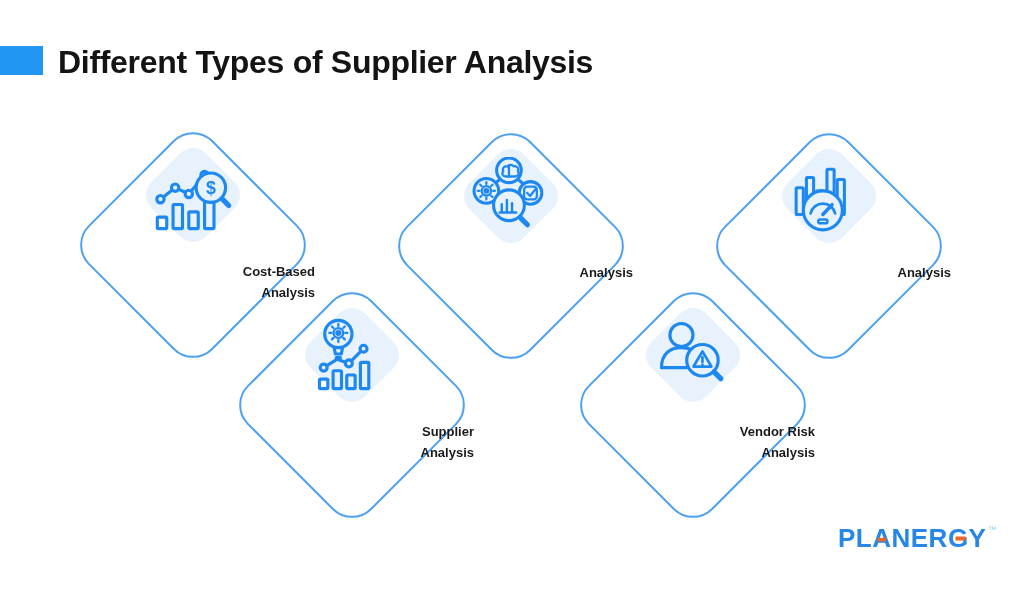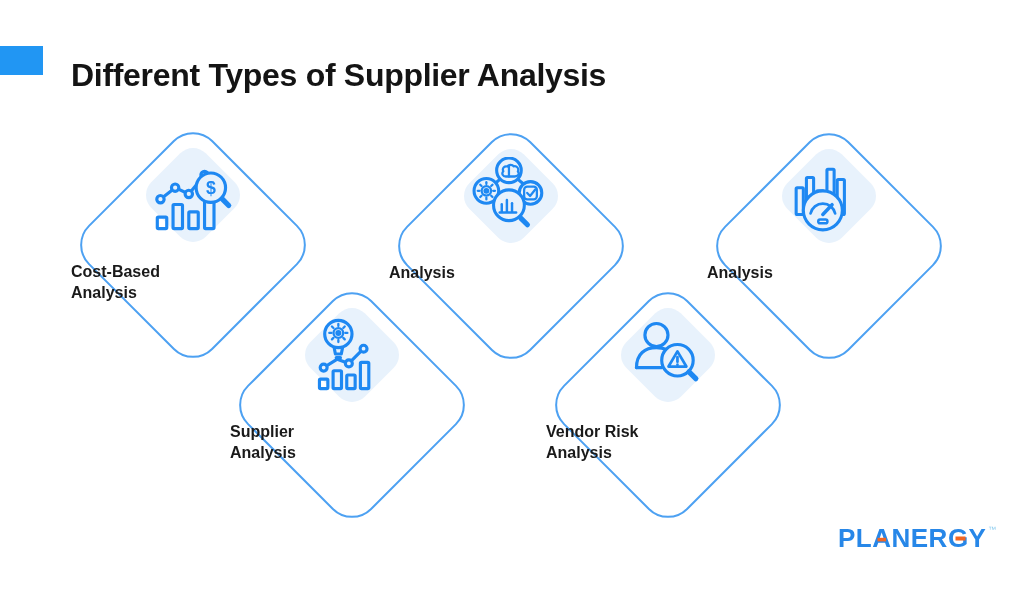--- a/index.html
+++ b/index.html
@@ -5,48 +5,48 @@
   html,body{margin:0;padding:0;}
   body{
     width:1024px;height:591px;position:relative;overflow:hidden;
     background:#ffffff;font-family:"Liberation Sans",sans-serif;
   }
   
   .accent-square{
     position:absolute;left:0;top:46px;width:43px;height:29px;background:#2196F3;
   }
   .page-title{
-    position:absolute;left:58px;top:44px;margin:13px;
+    position:absolute;left:58px;top:44px;margin:0;
     font-size:32px;font-weight:700;letter-spacing:-0.3px;color:#141414;
   }
   
   .diamond-wrap{position:absolute;width:244px;height:244px;}
   .diamond-outline{
     position:absolute;left:50%;top:50%;width:172px;height:172px;
     transform:translate(-50%,-50%) rotate(45deg);
     border:2px solid #4DA1F2;border-radius:28px;background:#ffffff;
   }
   .diamond-icon-bg{
     position:absolute;left:50%;top:72px;width:77px;height:77px;
     transform:translate(-50%,-50%) rotate(45deg);
     border-radius:18px;background:#E8F2FC;
   }
   .diamond-icon{
     position:absolute;left:50%;top:72px;width:84px;height:78px;
     transform:translate(-50%,-50%);
   }
   .diamond-label{
-    position:absolute;left:0;right:0;top:138px;text-align:left;
-    font-size:16px;line-height:21px;font-weight:700;color:#1A1A1A;
+    position:absolute;left:0;right:0;top:138px;text-align:right;
+    font-size:13px;line-height:21px;font-weight:700;color:#1A1A1A;
   }
   
   .pos-cost{left:71px;top:123px;}
   .pos-strategic{left:230px;top:283px;}
   .pos-capabilities{left:389px;top:124px;}
-  .pos-vendor{left:546px;top:283px;}
+  .pos-vendor{left:571px;top:283px;}
   .pos-performance{left:707px;top:124px;}
   
   .ic{fill:none;stroke:#1E88F2;stroke-width:3;stroke-linecap:round;stroke-linejoin:round;}
   .ic-fill{fill:#E8F2FC;}
   .ic-thick{stroke-width:5;}
   
   .logo{position:absolute;left:838px;top:520px;}
 </style>
 </head>
 <body>

